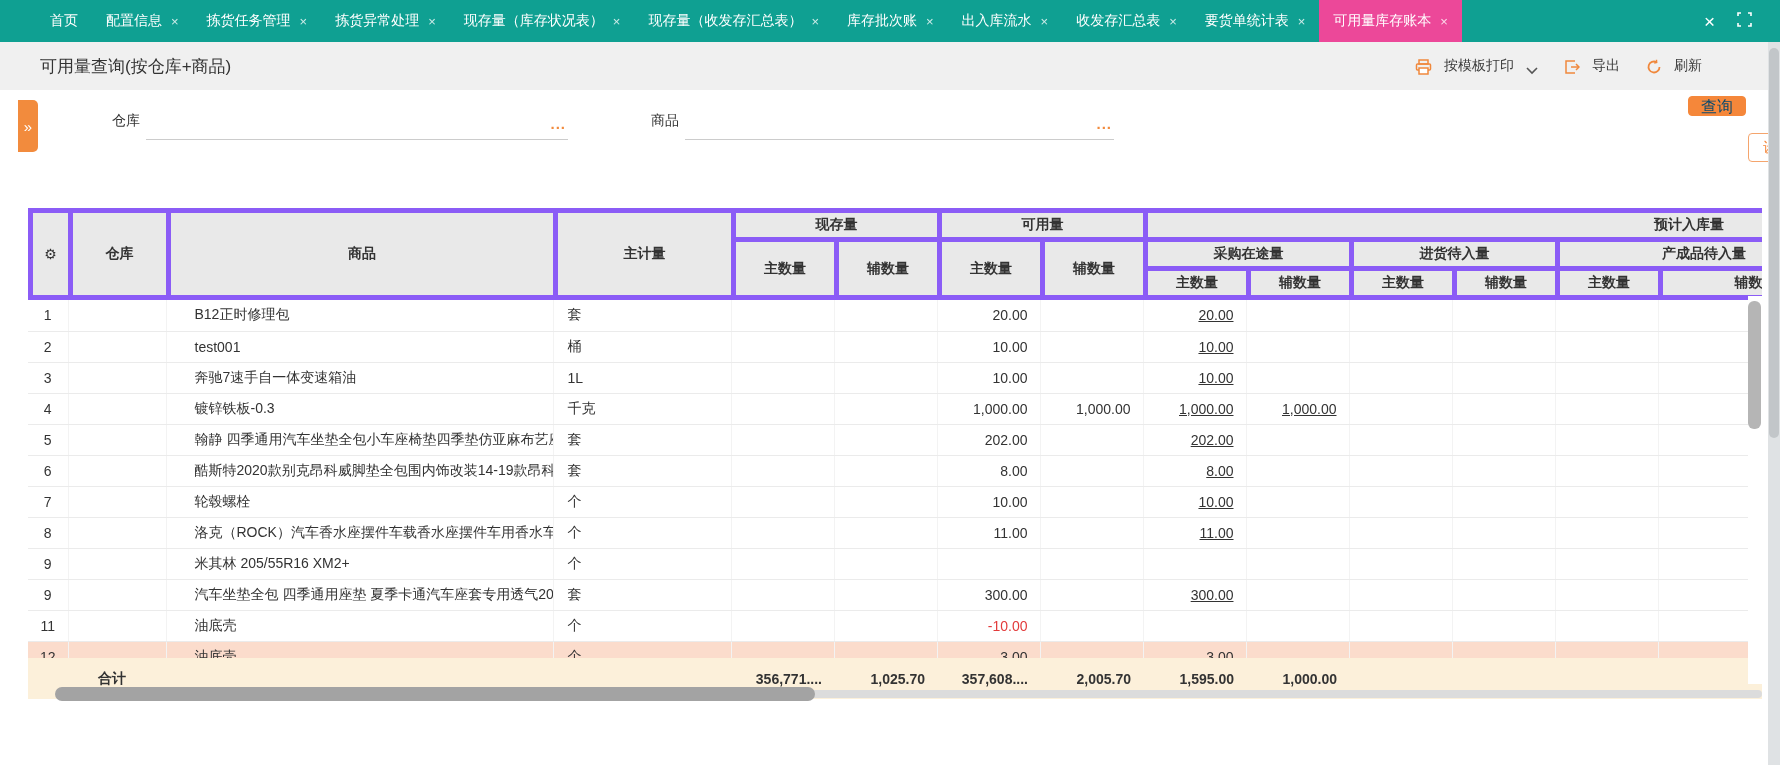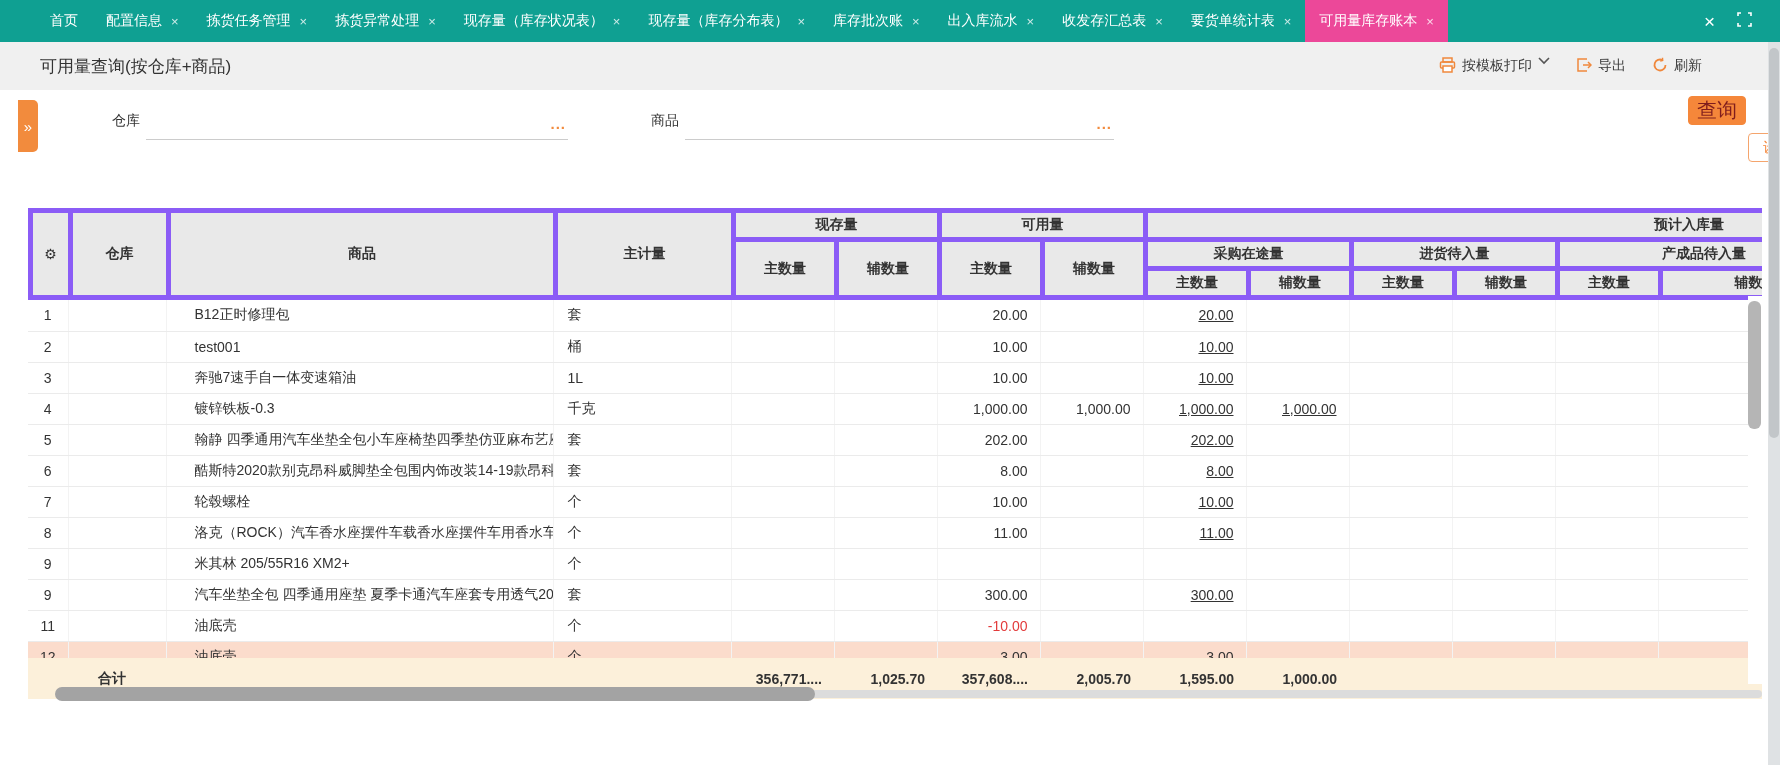--- a/index.html
+++ b/index.html
@@ -17,43 +17,43 @@
   .tabbar-right { position:absolute; right:28px; top:0; height:42px;
     display:flex; align-items:center; gap:22px; color:#fff; }
   .win-x { font-size:19px; line-height:1; }
 
   
   .titlebar { position:absolute; left:0; top:42px; width:1780px; height:48px;
     background:#f0f0f0; }
   .page-title { position:absolute; left:40px; top:13px; font-size:17px; color:#333; }
   .toolbar { position:absolute; right:78px; top:0; height:48px; display:flex;
     align-items:center; gap:26px; font-size:14px; color:#3b3b3b; }
-  .tool { display:flex; align-items:flex-start; gap:6px; cursor:pointer; }
+  .tool { display:flex; align-items:flex-end; gap:12px; cursor:pointer; }
   .tool svg { display:block; }
 
   
   .expand-btn { position:absolute; left:18px; top:100px; width:20px; height:52px;
     background:#f28b3d; border:none; border-radius:0 5px 5px 0; color:#fff;
     font-size:15px; cursor:pointer; }
   .filter-field { position:absolute; top:100px; height:40px; }
   .f-label { position:absolute; bottom:10px; font-size:14px; color:#333; }
   .f-input { position:absolute; bottom:0; height:30px; border:none;
     border-bottom:1px solid #ccc; background:transparent; font-size:14px;
     padding:0 26px 4px 4px; outline:none; width:100%; }
   .f-dots { position:absolute; right:2px; bottom:8px; color:#f28b3d;
     font-weight:bold; font-size:15px; letter-spacing:1px; cursor:pointer; }
   .wh-field { left:112px; width:456px; }
   .wh-field .f-label { left:0; }
   .wh-field .input-wrap { position:absolute; left:34px; right:0; bottom:0; height:32px; }
   .pr-field { left:651px; width:463px; }
   .pr-field .f-label { left:0; }
   .pr-field .input-wrap { position:absolute; left:34px; right:0; bottom:0; height:32px; }
-  .btn-query { position:absolute; left:1688px; top:96px; width:58px; height:29px;
-    background:#f5873a; color:#7f1d1d; border:1px solid #f5873a; border-radius:4px;
-    font-size:20px; cursor:pointer; }
+  .btn-query { position:absolute; left:1688px; top:96px; width:58px; height:20px;
+    background:#f5873a; color:#0c4a6e; border:1px solid #f5873a; border-radius:4px;
+    font-size:16px; cursor:pointer; }
   .btn-settings { position:absolute; left:1748px; top:133px; width:58px; height:29px;
     background:#fff; color:#f5873a; border:1px solid #f5a56d; border-radius:4px;
     font-size:14px; cursor:pointer; }
 
   
   .table-area { position:absolute; left:28px; top:208px; width:1734px; overflow:hidden; }
   table.grid { border-collapse:collapse; table-layout:fixed; width:1820px; }
   .grid th, .grid td { overflow:hidden; white-space:nowrap; }
   .head-tbl th { background:#e9e9e9; border:5px solid #8b5cf6; font-size:14px;
     font-weight:600; color:#333; height:29px; text-align:center; }
@@ -107,21 +107,21 @@
       </div>
       <div class="tab">
         <span>拣货异常处理</span>
         <span class="tab-x">×</span>
       </div>
       <div class="tab">
         <span>现存量（库存状况表）</span>
         <span class="tab-x">×</span>
       </div>
       <div class="tab">
-        <span>现存量（库存分布表）</span>
+        <span>现存量（收发存汇总表）</span>
         <span class="tab-x">×</span>
       </div>
       <div class="tab">
         <span>库存批次账</span>
         <span class="tab-x">×</span>
       </div>
       <div class="tab">
         <span>出入库流水</span>
         <span class="tab-x">×</span>
       </div>

